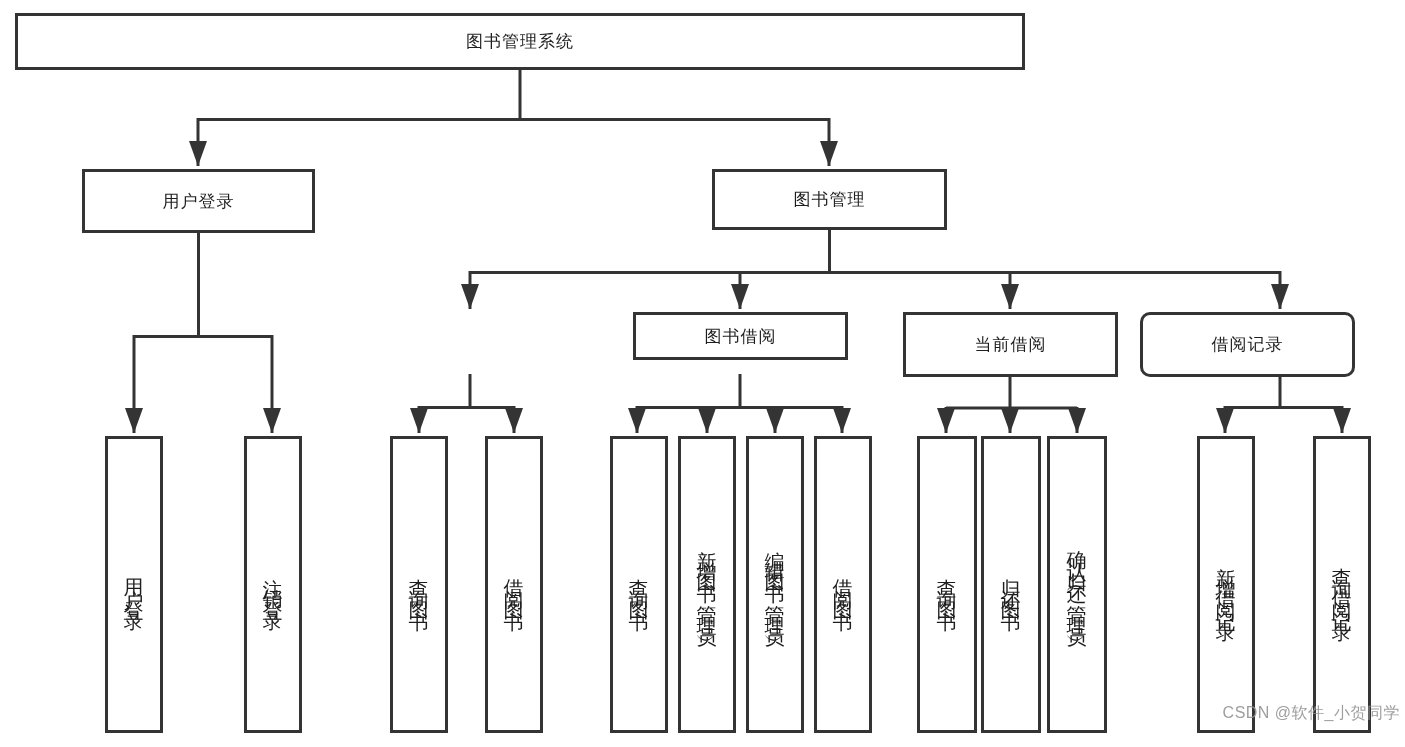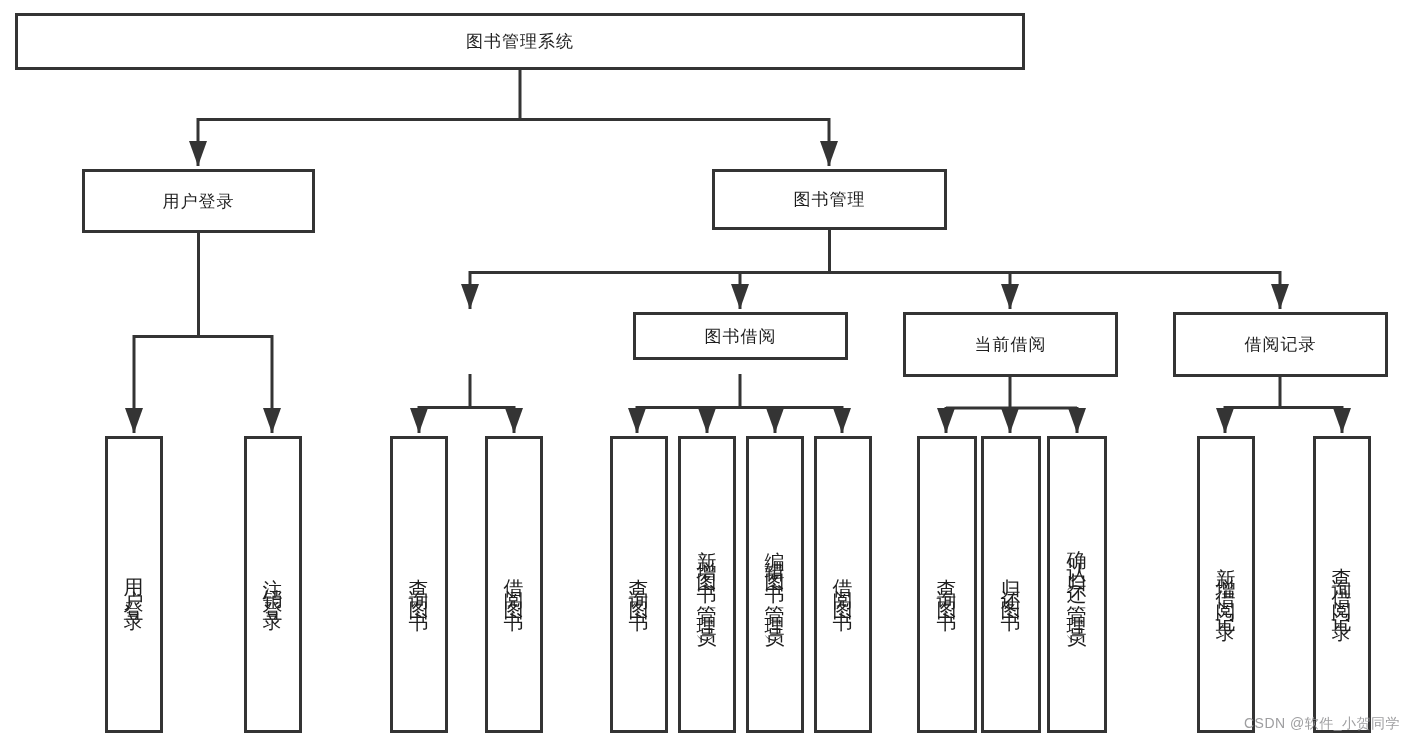--- a/index.html
+++ b/index.html
@@ -46,40 +46,40 @@
     letter-spacing: 11px;
     white-space: nowrap;
   }
   
   .n-root        { left: 15px;  top: 13px;  width: 1010px; height: 57px; }
   .n-user-login  { left: 82px;  top: 169px; width: 233px;  height: 64px; }
   .n-book-mgmt   { left: 712px; top: 169px; width: 235px;  height: 61px; }
   .n-nbr         { left: 363px; top: 312px; width: 215px;  height: 65px; }
   .n-bb          { left: 633px; top: 312px; width: 215px;  height: 48px; }
   .n-cb          { left: 903px; top: 312px; width: 215px;  height: 65px; }
-  .n-br          { left: 1173px;top: 312px; width: 215px;  height: 65px; }
+  .n-br          { left: 1140px;top: 312px; width: 215px;  height: 65px; border-radius: 10px; }
   .leaf          { top: 436px;  height: 297px; }
   .n-login       { left: 105px;  width: 58px; }
   .n-logout      { left: 244px;  width: 58px; }
   .n-nbr-query   { left: 390px;  width: 58px; }
   .n-nbr-borrow  { left: 485px;  width: 58px; }
   .n-bb-query    { left: 610px;  width: 58px; }
   .n-bb-add      { left: 678px;  width: 58px; }
   .n-bb-edit     { left: 746px;  width: 58px; }
   .n-bb-borrow   { left: 814px;  width: 58px; }
   .n-cb-query    { left: 917px;  width: 60px; }
   .n-cb-return   { left: 981px;  width: 60px; }
   .n-cb-confirm  { left: 1047px; width: 60px; }
   .n-br-add      { left: 1197px; width: 58px; }
   .n-br-query    { left: 1313px; width: 58px; }
   .watermark {
     position: absolute;
     right: 5px;
-    bottom: 14px;
-    font-size: 14px;
+    bottom: 23px;
+    font-size: 16px;
     color: rgba(148, 148, 150, 0.9);
     letter-spacing: 0.5px;
     z-index: 6;
     white-space: nowrap;
   }
 </style>
 </head>
 <body>
 
 <div class="stage">

